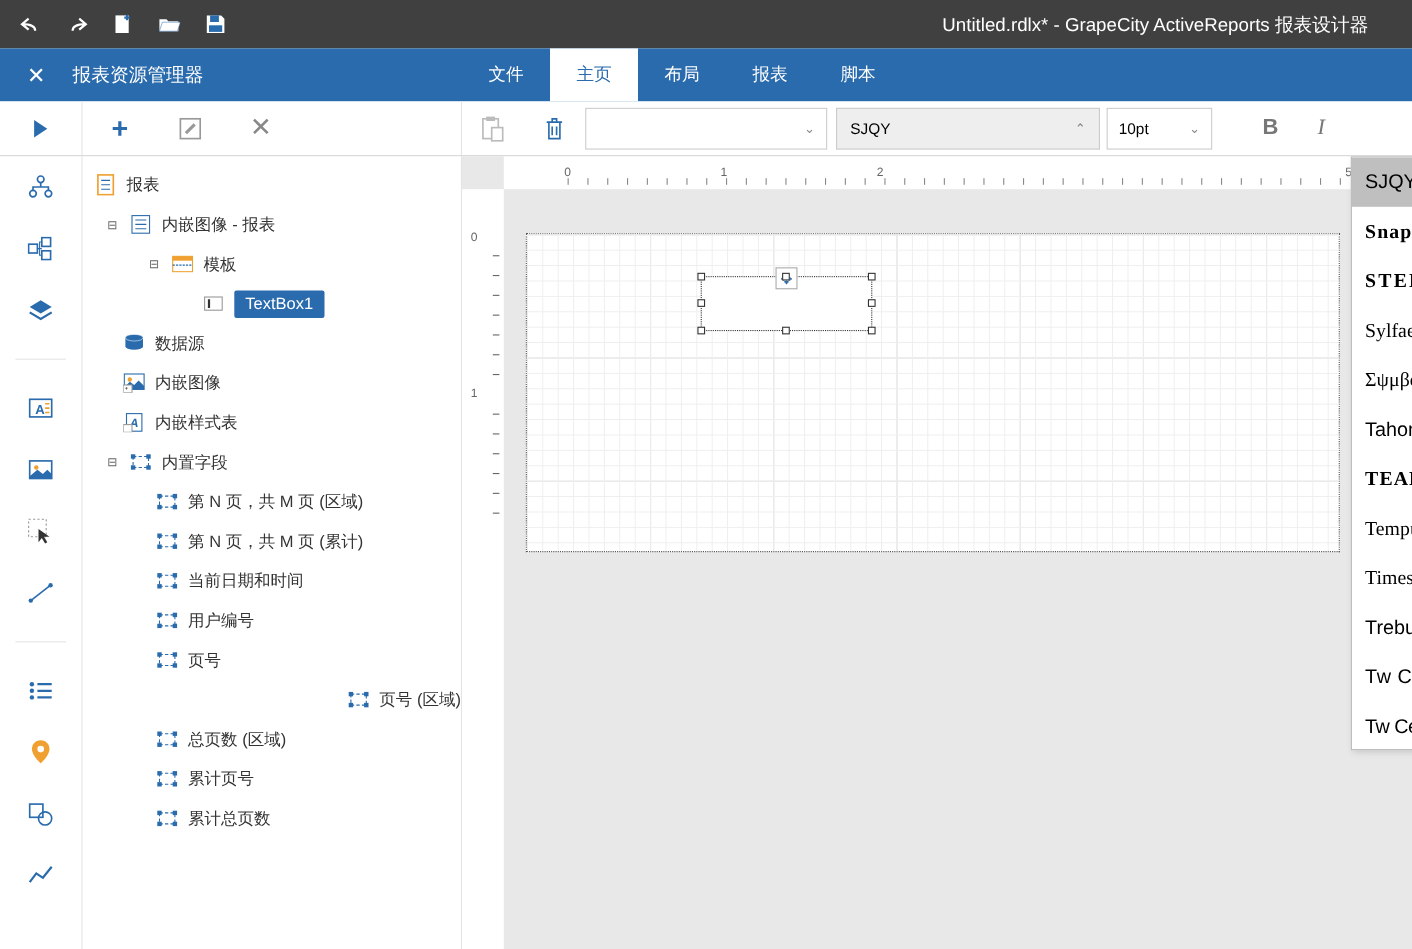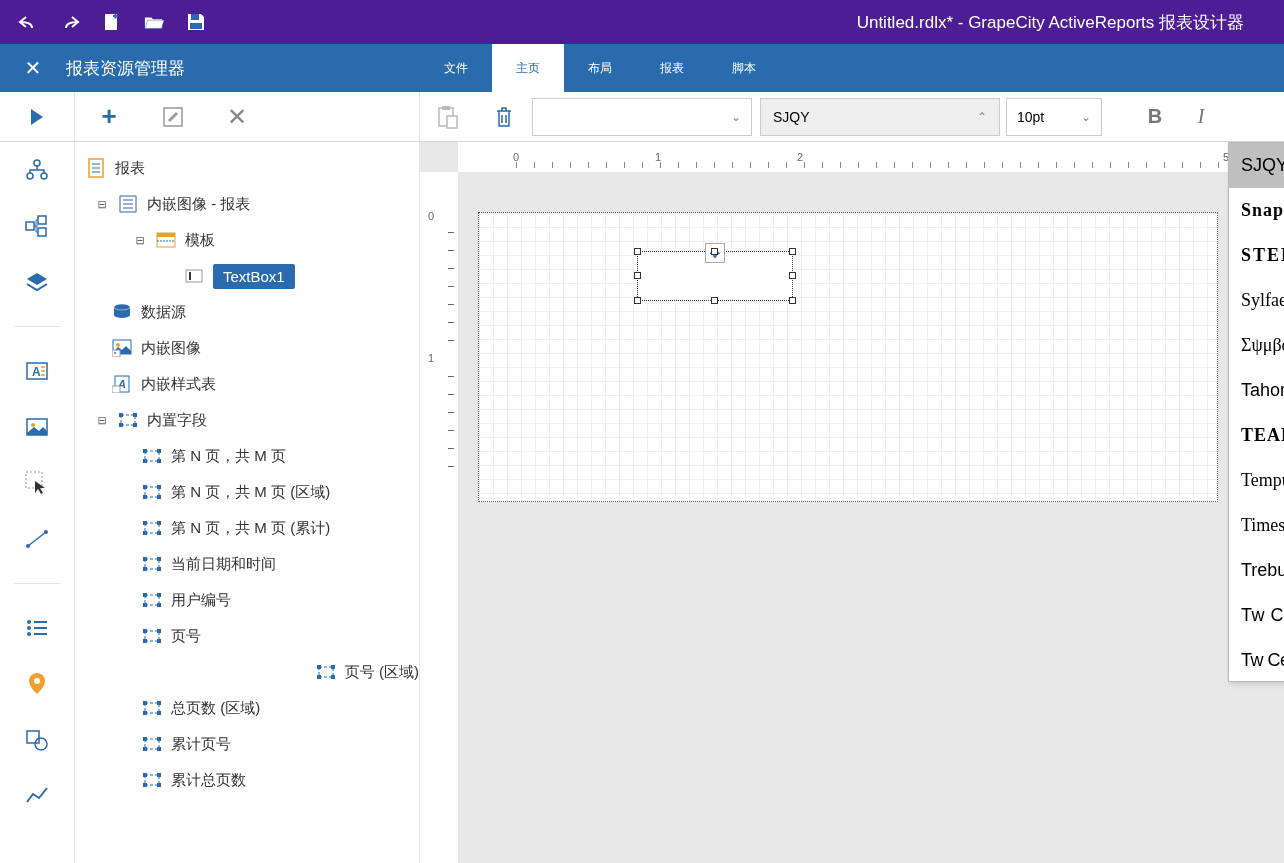--- a/index.html
+++ b/index.html
@@ -1,28 +1,28 @@
 <!DOCTYPE html>
 <html><head>
 <meta charset="utf-8">
 <style>
 * { box-sizing: border-box; margin: 0; padding: 0; }
 body { font-family: "Microsoft YaHei", Arial, sans-serif; font-size: 14px; background: #fff; overflow: hidden; width: 1284px; height: 863px; }
 
-.titlebar { background: #4c1d95; height: 44px; display: flex; align-items: center; color: #fff; }
+.titlebar { background: #404040; height: 44px; display: flex; align-items: center; color: #fff; }
 .titlebar-left { display: flex; gap: 22px; padding-left: 18px; }
 .titlebar-left .tb-icon { width: 20px; height: 20px; cursor: pointer; display: flex; align-items: center; justify-content: center; }
 .titlebar-title { flex: 1; text-align: right; padding-right: 40px; font-size: 17px; }
 
 .menubar { background: #2a6bad; height: 48px; display: flex; align-items: stretch; color: #fff; }
 .menubar-left { display: flex; align-items: center; gap: 18px; padding-left: 18px; width: 420px; }
 .close-x { font-size: 20px; width: 30px; text-align: center; cursor: pointer; }
 .panel-title { font-size: 17px; }
 .menu-tabs { display: flex; align-items: stretch; }
-.menu-tab { padding: 0 24px; display: flex; align-items: center; font-size: 12px; cursor: pointer; }
+.menu-tab { padding: 0 24px; display: flex; align-items: center; font-size: 16px; cursor: pointer; }
 .menu-tab.active { background: #fff; color: #2a6bad; }
 
 .toolbar2 { height: 50px; border-bottom: 1px solid #d6d6d6; display: flex; align-items: stretch;}
 .toolbar2-left { width: 75px; display: flex; align-items: center; justify-content: center; border-right: 1px solid #e4e4e4; }
 .play-icon { color: #2a6bad; font-size: 18px; }
 .toolbar2-explorer { width: 345px; display: flex; align-items: center; gap: 40px; padding-left: 22px; border-right:1px solid #e4e4e4;}
 .tb2-icon { width: 24px; height: 24px; display: flex; align-items: center; justify-content: center; cursor: pointer; font-size: 22px; }
 .plus-blue { color: #2a6bad; font-weight: bold; font-size: 26px;}
 .gray { color: #888; }
 
@@ -337,32 +337,20 @@
             <rect x="3" y="3" width="14" height="10" fill="none" stroke="#2a6bad" stroke-dasharray="3 2"></rect>
             <rect x="1" y="1" width="4" height="4" fill="#2a6bad"></rect>
             <rect x="15" y="1" width="4" height="4" fill="#2a6bad"></rect>
             <rect x="1" y="11" width="4" height="4" fill="#2a6bad"></rect>
             <rect x="15" y="11" width="4" height="4" fill="#2a6bad"></rect>
           </svg>
         </span>
       <span class="lbl">内置字段</span>
     </div>
     <div id="builtin-list">
-        <div class="node" style="padding-left: 66px;">
-          <span class="ticon">
-            <svg width="20" height="16" viewBox="0 0 20 16">
-              <rect x="3" y="3" width="14" height="10" fill="none" stroke="#2a6bad" stroke-dasharray="3 2"></rect>
-              <rect x="1" y="1" width="4" height="4" fill="#2a6bad"></rect>
-              <rect x="15" y="1" width="4" height="4" fill="#2a6bad"></rect>
-              <rect x="1" y="11" width="4" height="4" fill="#2a6bad"></rect>
-              <rect x="15" y="11" width="4" height="4" fill="#2a6bad"></rect>
-            </svg>
-          </span>
-          <span class="lbl">第 N 页，共 M 页</span>
-        </div>
         <div class="node" style="padding-left: 66px;">
           <span class="ticon">
             <svg width="20" height="16" viewBox="0 0 20 16">
               <rect x="3" y="3" width="14" height="10" fill="none" stroke="#2a6bad" stroke-dasharray="3 2"></rect>
               <rect x="1" y="1" width="4" height="4" fill="#2a6bad"></rect>
               <rect x="15" y="1" width="4" height="4" fill="#2a6bad"></rect>
               <rect x="1" y="11" width="4" height="4" fill="#2a6bad"></rect>
               <rect x="15" y="11" width="4" height="4" fill="#2a6bad"></rect>
             </svg>
           </span>

